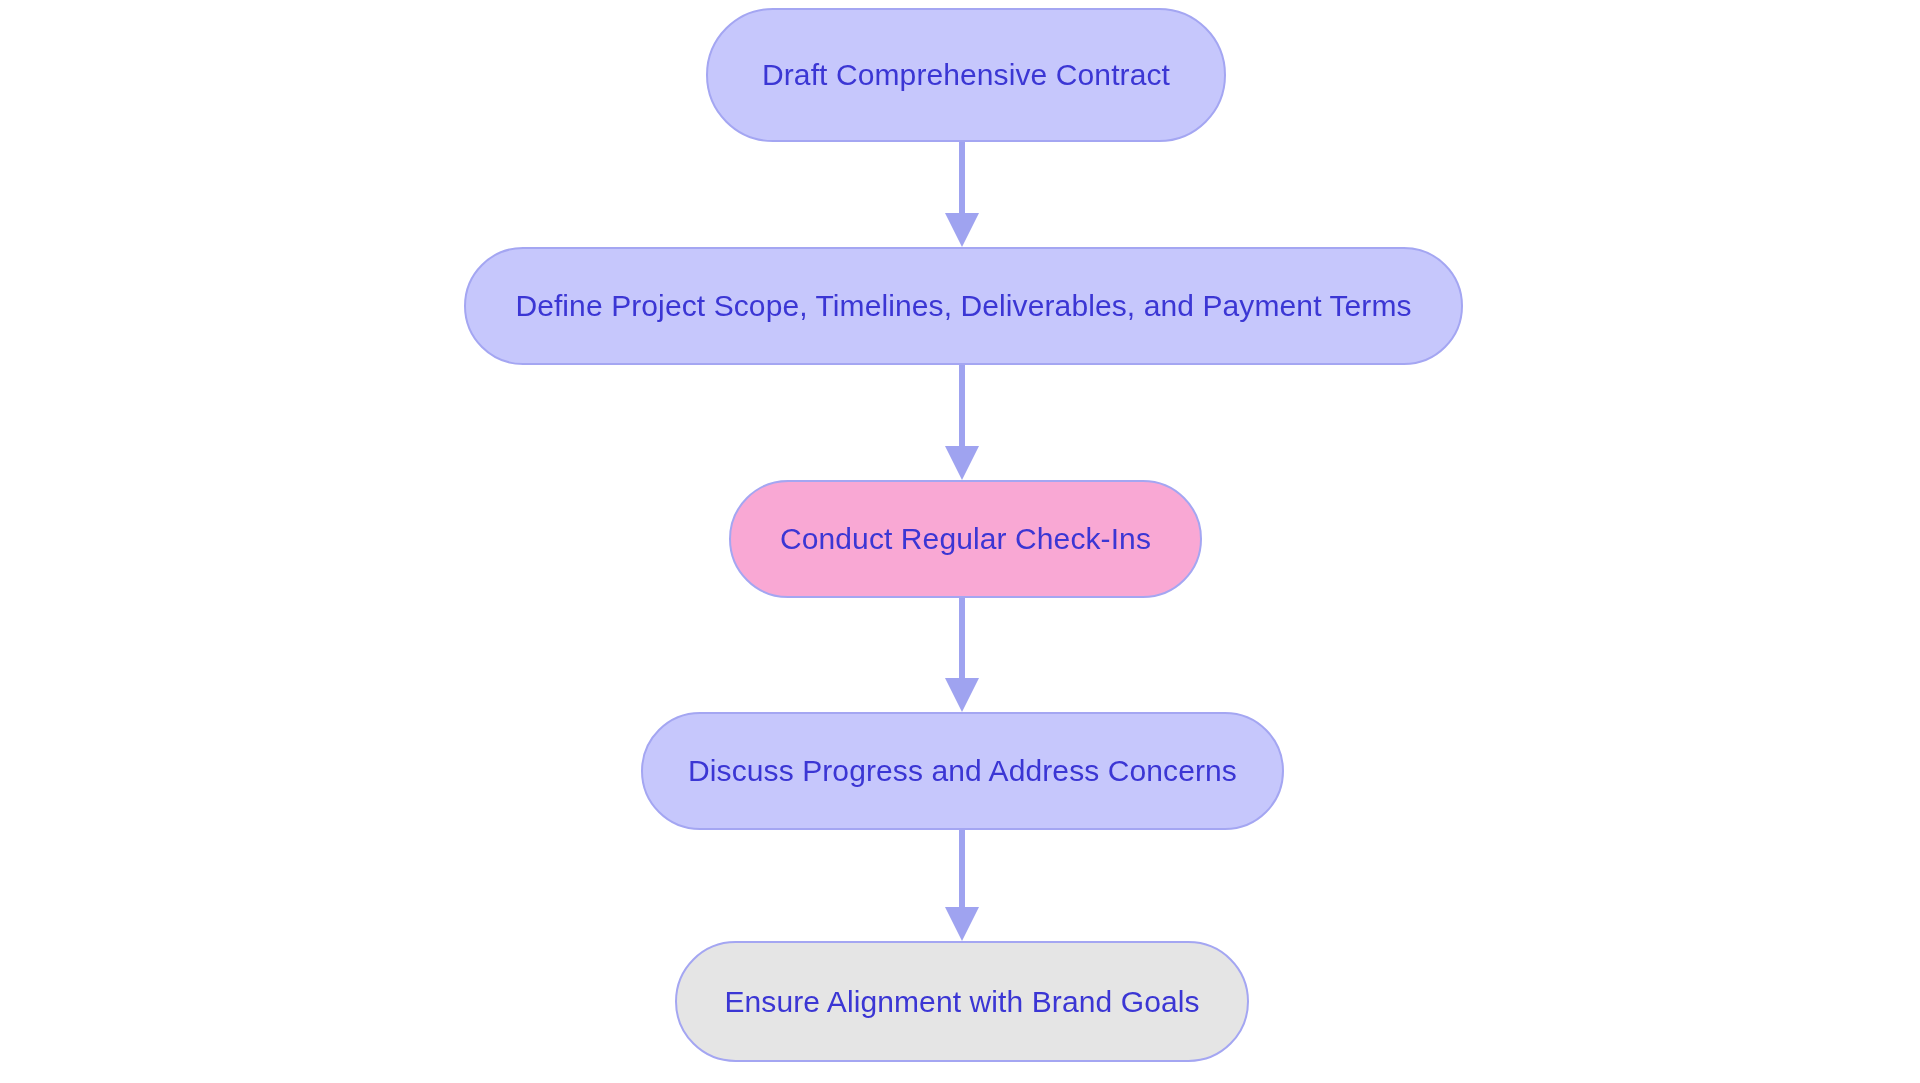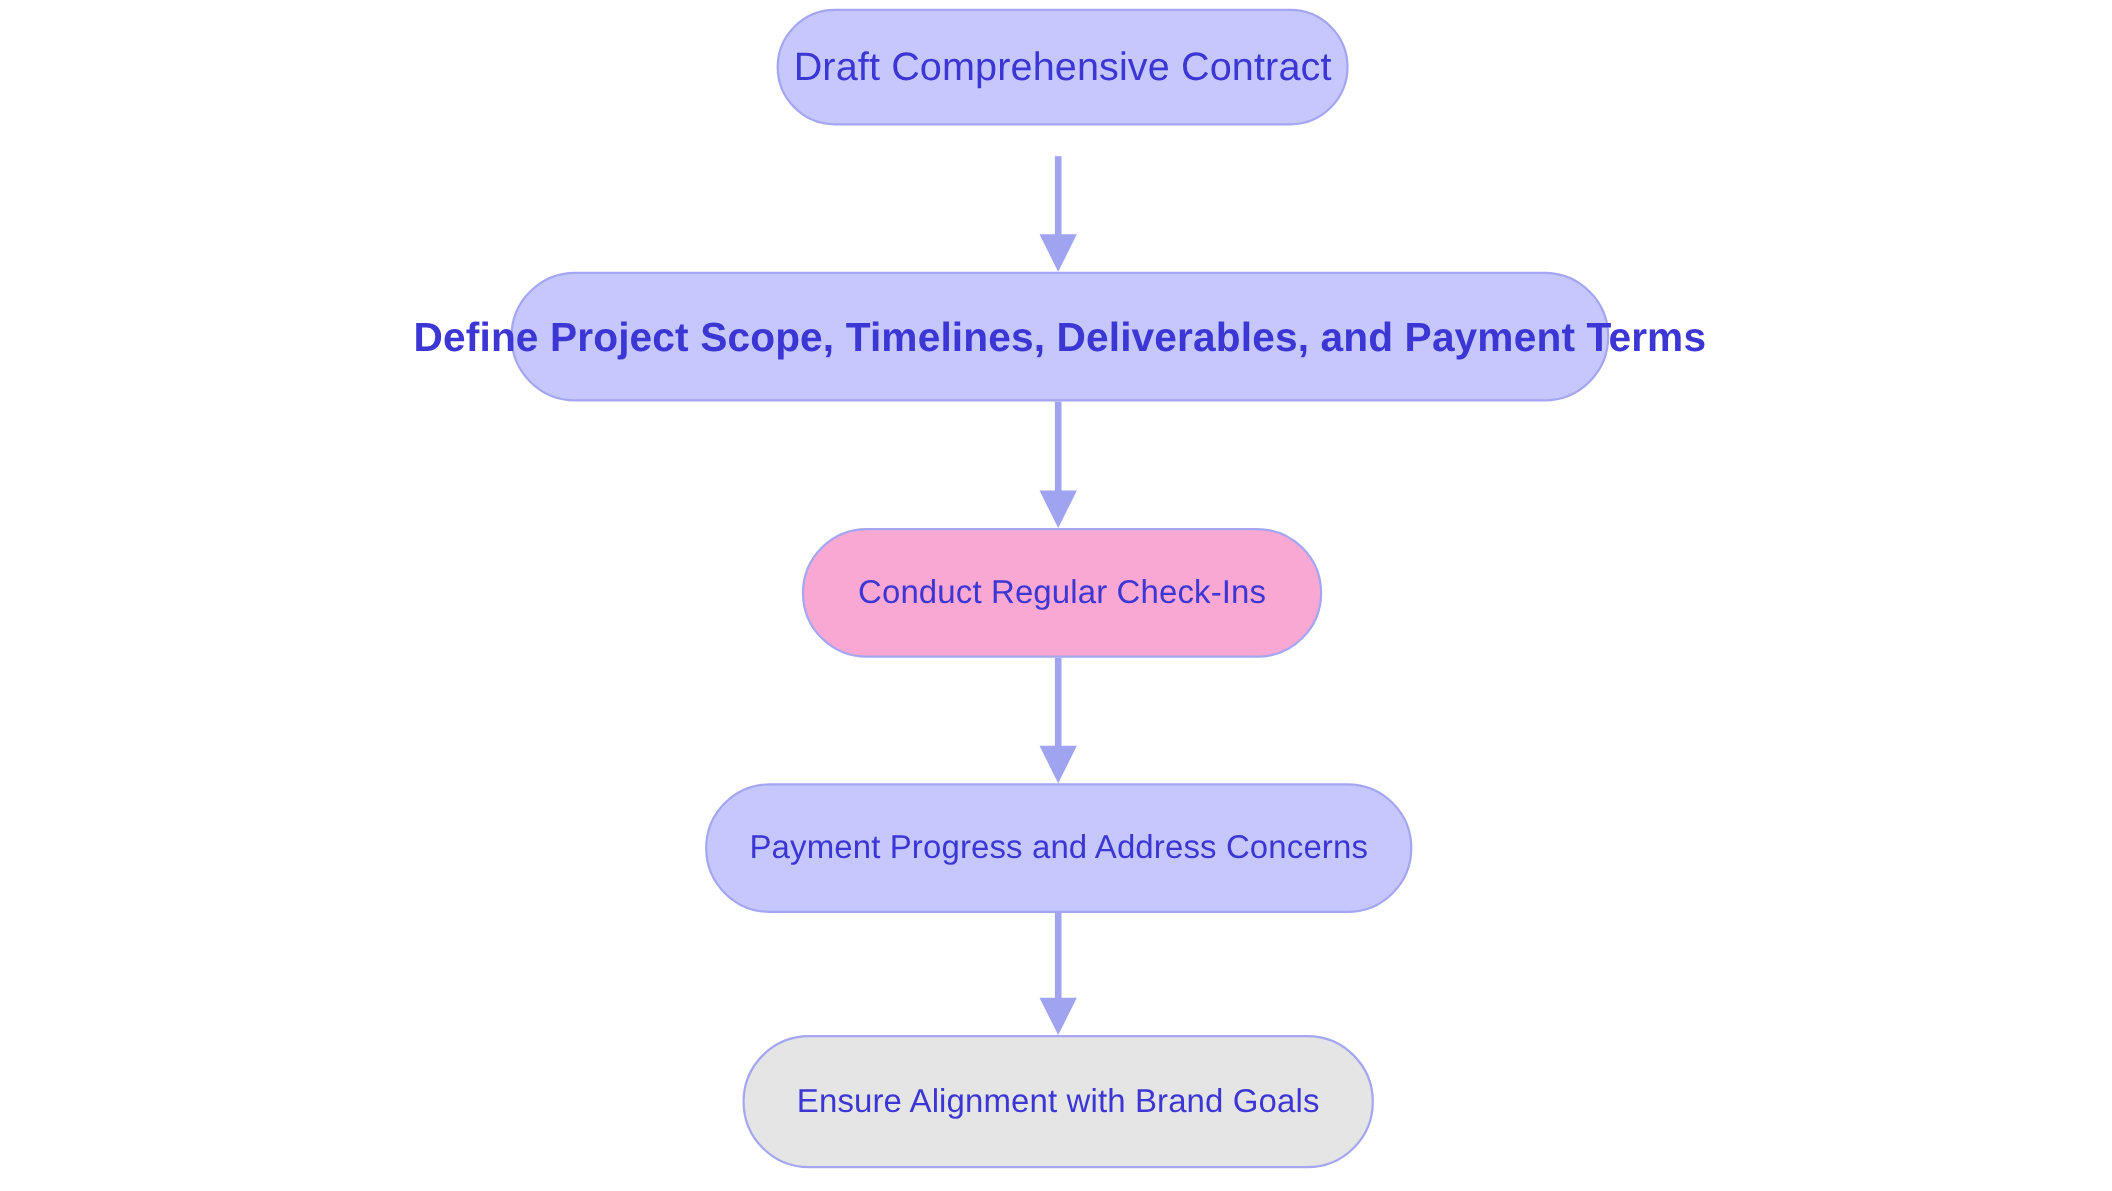--- a/index.html
+++ b/index.html
@@ -75,29 +75,29 @@
         </svg>
       </div>
       <div class="edge" style="left: 945px; top: 830px; width: 34px; height: 111px;">
         <svg width="34" height="111" viewBox="0 0 34 111">
           <line x1="17" y1="0" x2="17" y2="79" stroke="#9fa3f0" stroke-width="6"></line>
           <polygon points="0,77 34,77 17,111" fill="#9fa3f0"></polygon>
         </svg>
       </div>
     </div>
   <div id="node-layer">
-      <div class="node" style="left: 706px; top: 8px; width: 520px; height: 106px; background: rgb(198, 199, 252); border-color: rgb(164, 166, 242); color: rgb(59, 54, 212); font-size: 36px;">
+      <div class="node" style="left: 706px; top: 8px; width: 520px; height: 134px; background: rgb(198, 199, 252); border-color: rgb(164, 166, 242); color: rgb(59, 54, 212); font-size: 30px;">
         <span class="node-label">Draft Comprehensive Contract</span>
       </div>
-      <div class="node" style="left: 464px; top: 247px; width: 999px; height: 118px; background: rgb(198, 199, 252); border-color: rgb(164, 166, 242); color: rgb(59, 54, 212); font-size: 37px; font-weight: bold;">
+      <div class="node" style="left: 464px; top: 247px; width: 999px; height: 118px; background: rgb(198, 199, 252); border-color: rgb(164, 166, 242); color: rgb(59, 54, 212); font-size: 30px;">
         <span class="node-label">Define Project Scope, Timelines, Deliverables, and Payment Terms</span>
       </div>
       <div class="node" style="left: 729px; top: 480px; width: 473px; height: 118px; background: #f9a8d4; border-color: rgb(164, 166, 242); color: rgb(59, 54, 212); font-size: 30px;">
         <span class="node-label">Conduct Regular Check-Ins</span>
       </div>
       <div class="node" style="left: 641px; top: 712px; width: 643px; height: 118px; background: rgb(198, 199, 252); border-color: rgb(164, 166, 242); color: rgb(59, 54, 212); font-size: 30px;">
-        <span class="node-label">Payment Progress and Address Concerns</span>
+        <span class="node-label">Discuss Progress and Address Concerns</span>
       </div>
       <div class="node" style="left: 675px; top: 941px; width: 574px; height: 121px; background: #e5e5e5; border-color: rgb(164, 166, 242); color: rgb(59, 54, 212); font-size: 30px;">
         <span class="node-label">Ensure Alignment with Brand Goals</span>
       </div>
     </div>
 </div>
 
 </body></html>

